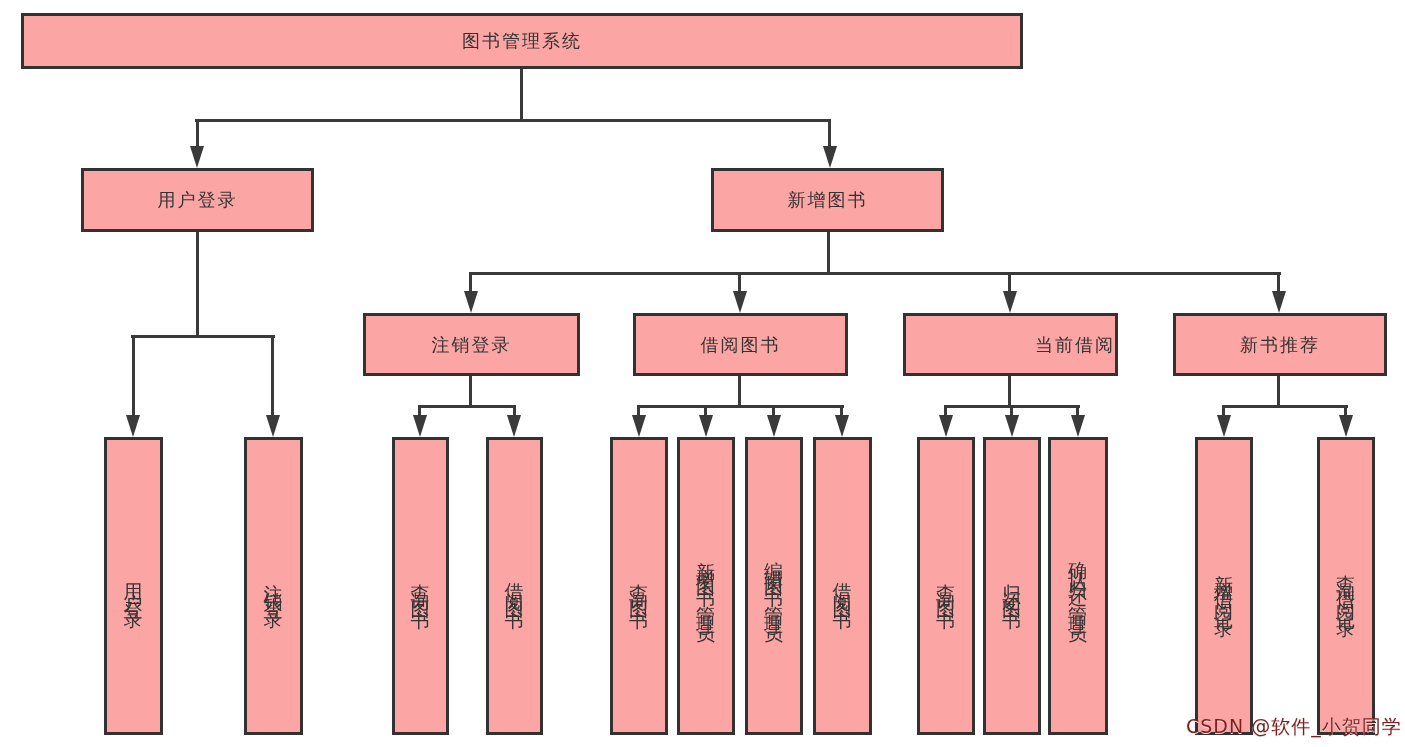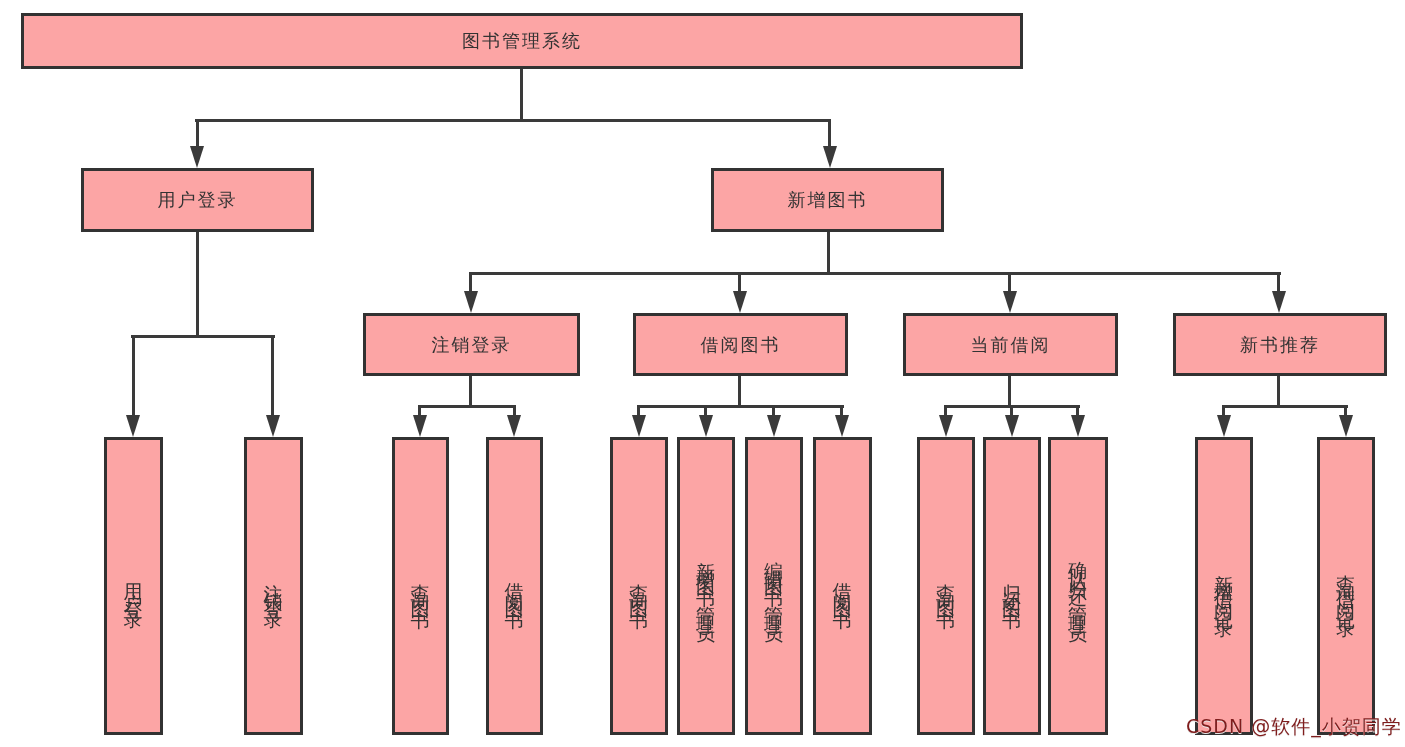--- a/index.html
+++ b/index.html
@@ -62,21 +62,21 @@
   <div class="box hbox" style="left:711px; top:168px; width:233px; height:64px;">
     <span>新增图书</span>
   </div>
 
   <div class="box hbox" style="left:363px; top:313px; width:217px; height:63px;">
     <span>注销登录</span>
   </div>
   <div class="box hbox" style="left:633px; top:313px; width:215px; height:63px;">
     <span>借阅图书</span>
   </div>
-  <div class="box hbox" style="left:903px; top:313px; width:215px; height:63px;">
+  <div class="box hbox" style="left:903px; top:313px; width:215px; height:63px;justify-content:flex-end;">
     <span>当前借阅</span>
   </div>
   <div class="box hbox" style="left:1173px; top:313px; width:214px; height:63px;">
     <span>新书推荐</span>
   </div>
 
   <div class="box leaf" style="left:104px; top:437px; width:59px; height:298px;">
     <span>用户登录</span>
   </div>
   <div class="box leaf" style="left:244px; top:437px; width:59px; height:298px;">

